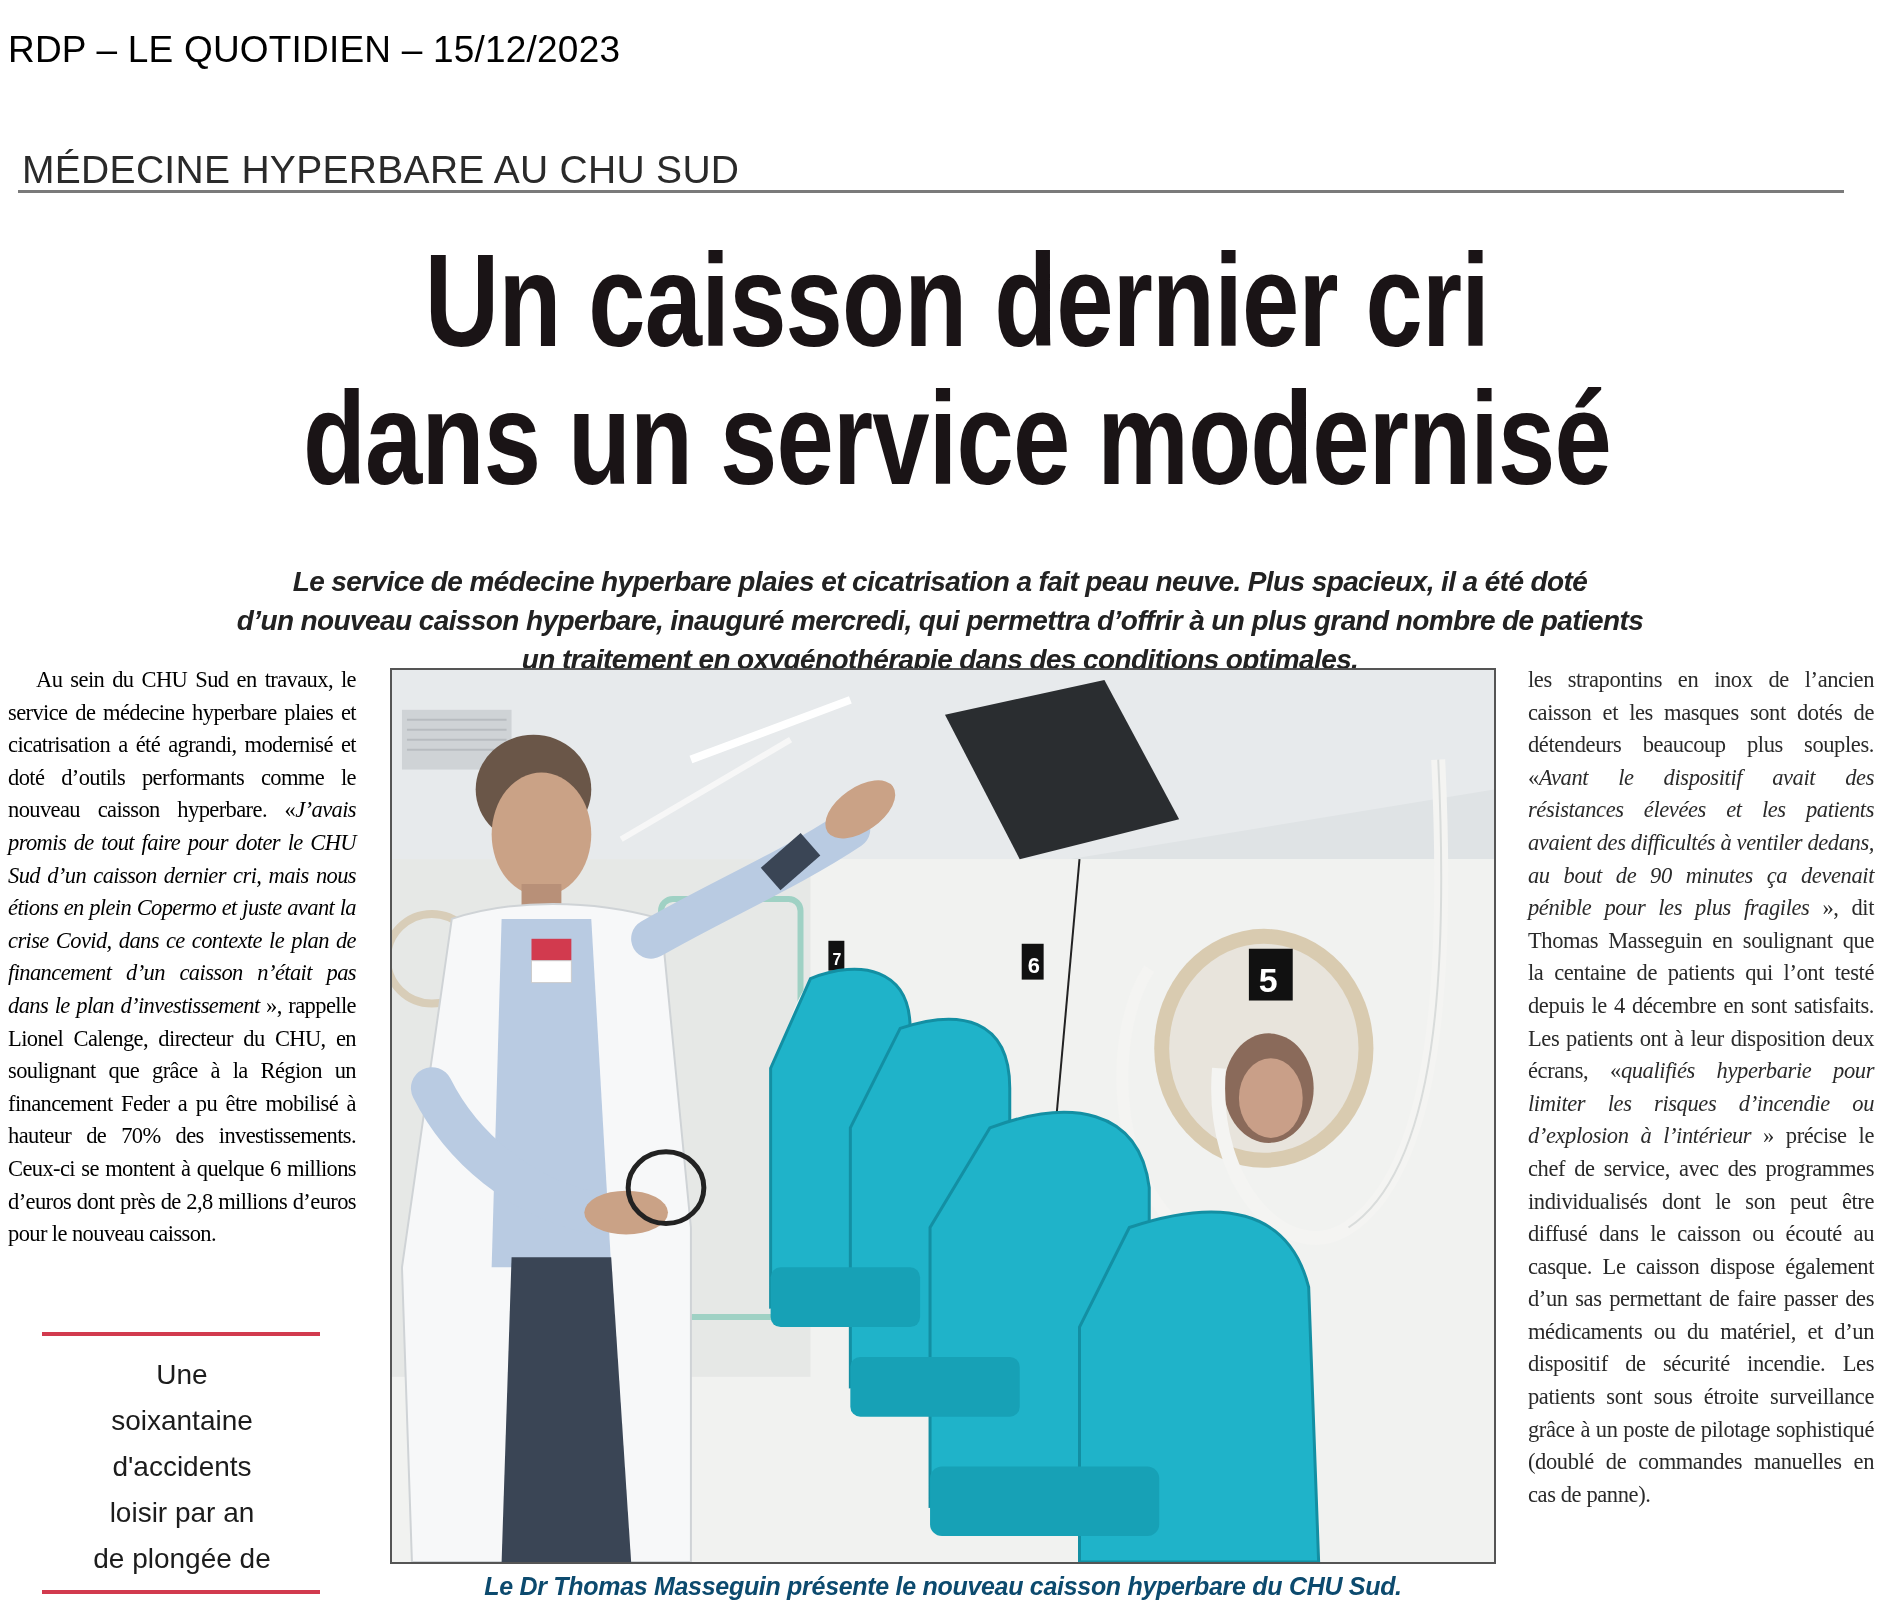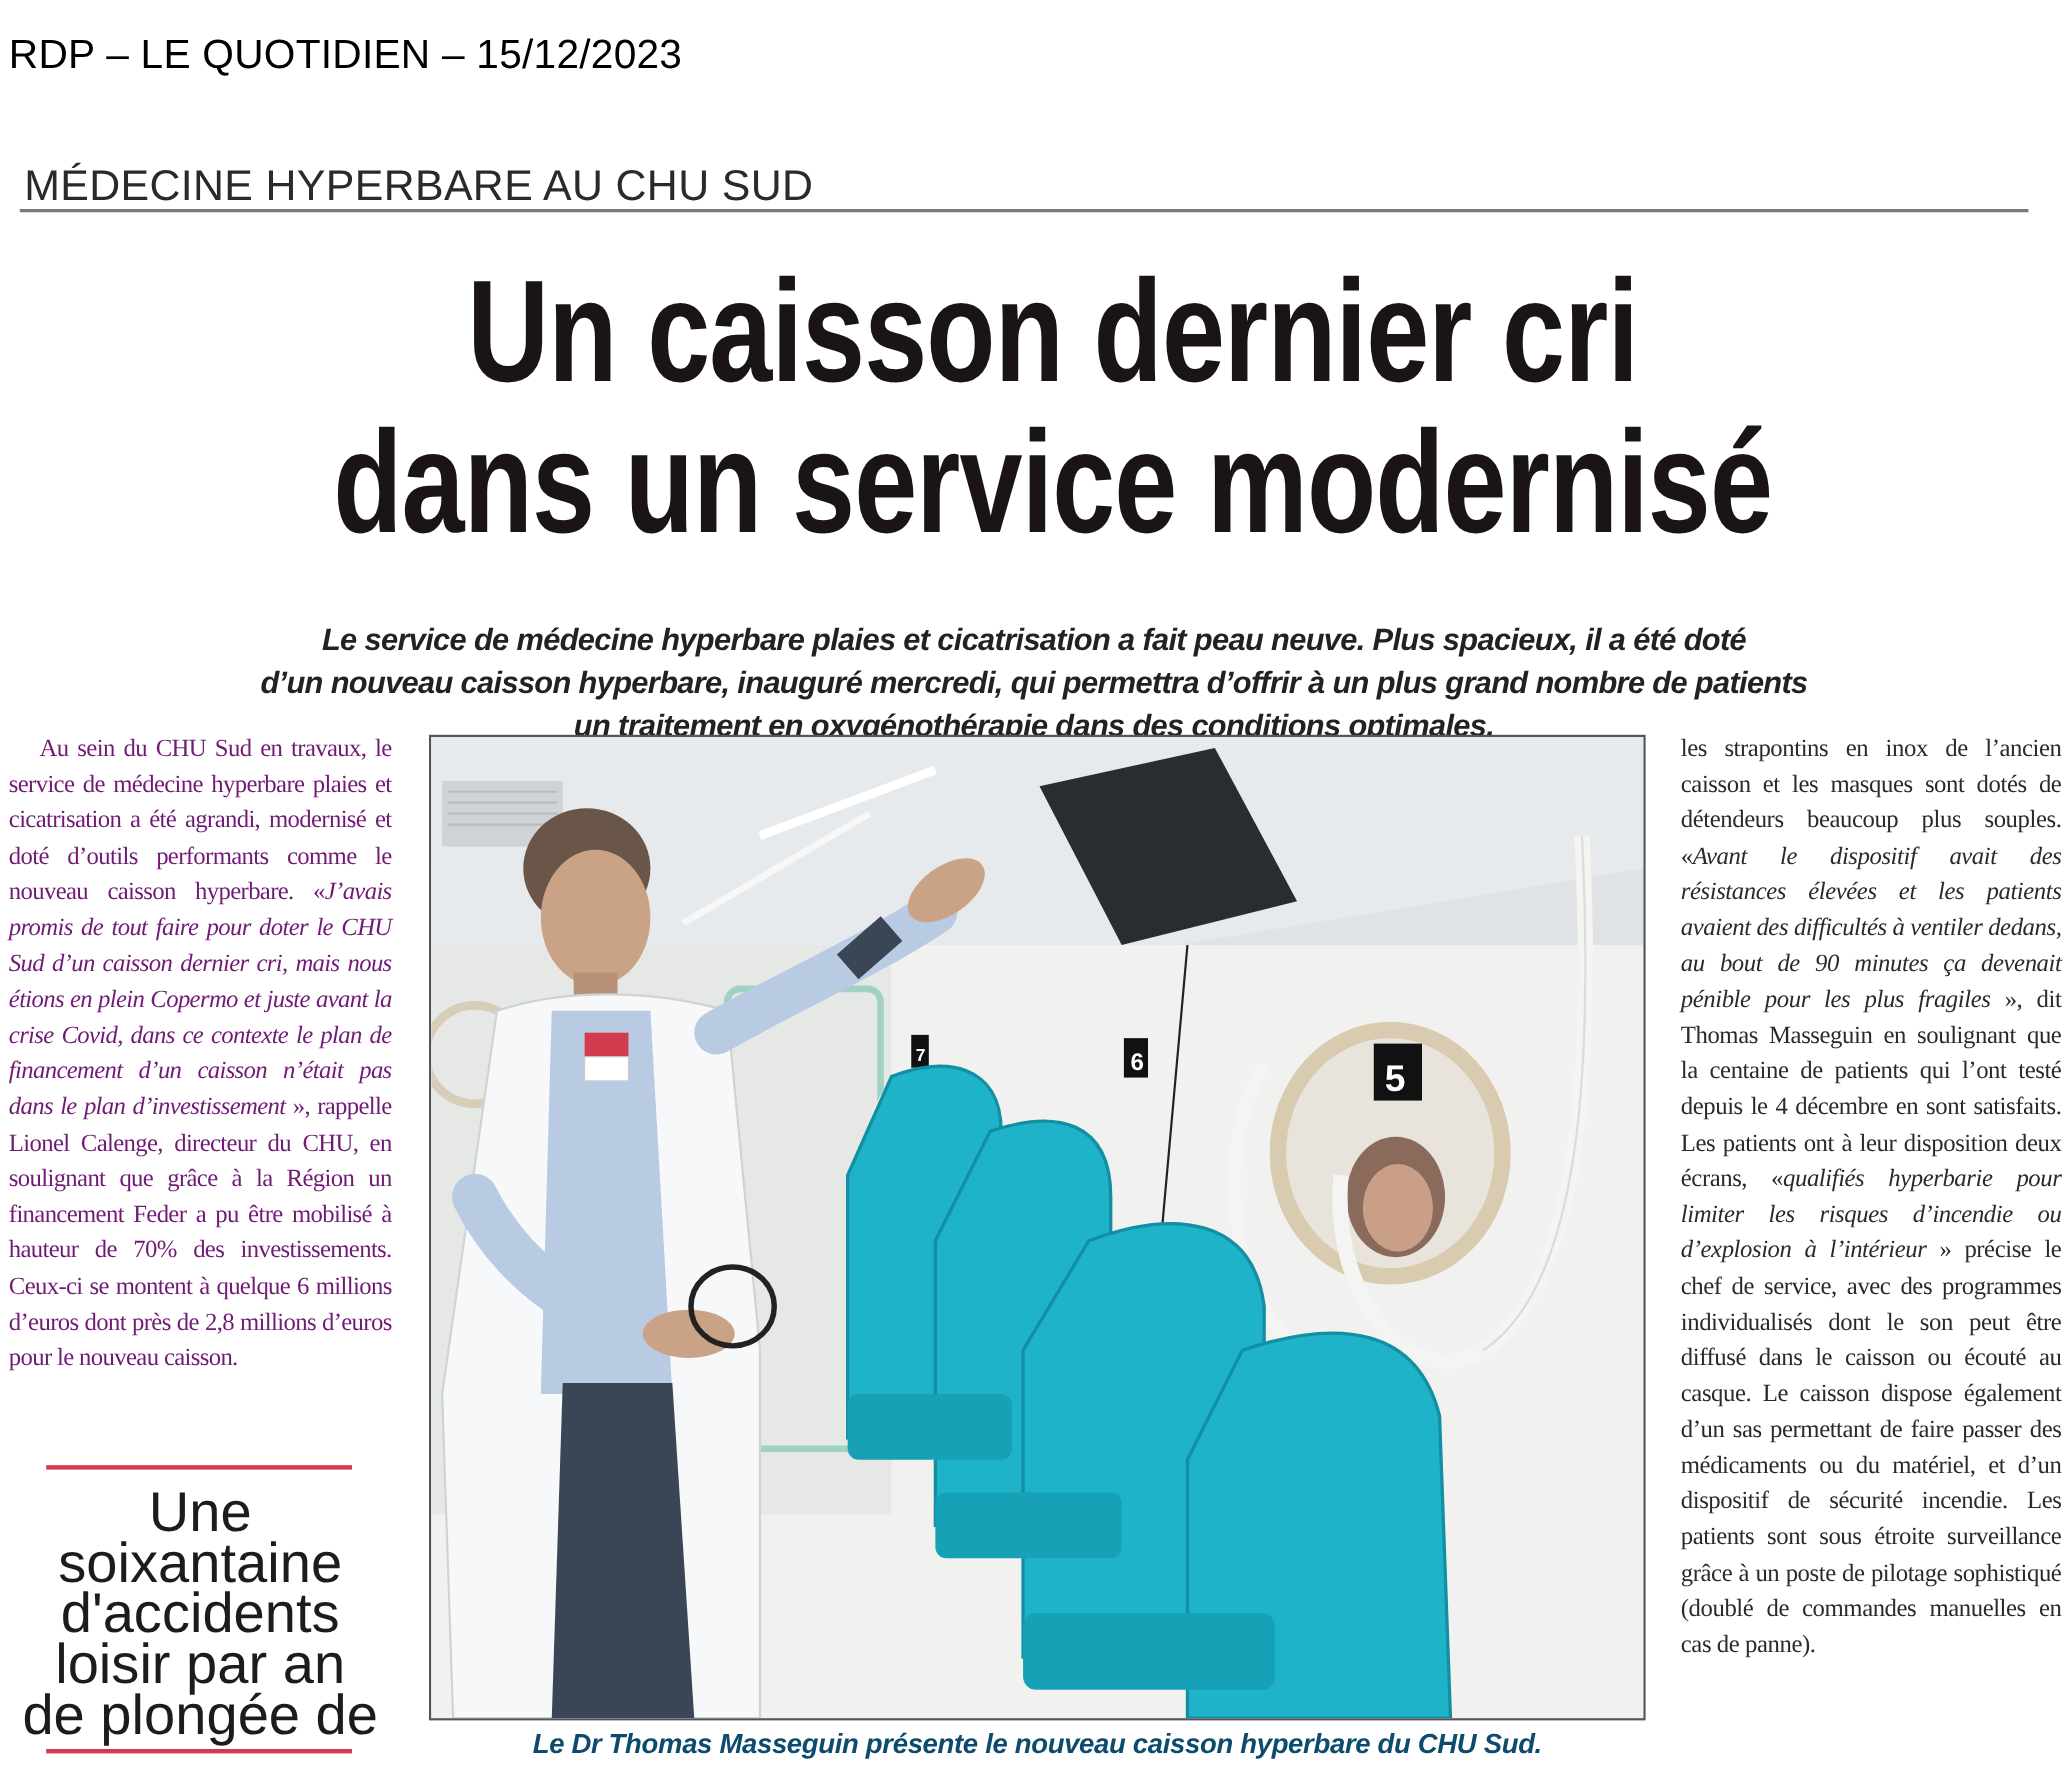--- a/index.html
+++ b/index.html
@@ -43,42 +43,42 @@
       text-align: center;
       font-family: "Liberation Sans", sans-serif;
       font-weight: 700; font-style: italic;
       font-size: 28px; line-height: 39px; color: #222;
       letter-spacing: -0.6px;
       margin-top: 34px;
     }
 
     .col-left {
       position: absolute; left: 8px; top: 664px; width: 348px;
-      font-size: 22.5px; line-height: 32.6px; color: #701a75;
+      font-size: 22.5px; line-height: 32.6px; color: #000000;
       text-align: justify;
       letter-spacing: -0.6px;
     }
     .col-left p { text-indent: 28px; }
     .col-right {
       position: absolute; left: 1528px; top: 664px; width: 346px;
       font-size: 22.5px; line-height: 32.6px; color: #2a2a2a;
       text-align: justify;
       letter-spacing: -0.4px;
     }
     em { }
 
     .red-rule {
       position: absolute; left: 42px; width: 278px; height: 4px;
       background: #d23a4e;
     }
     .pullquote {
       position: absolute; left: 10px; top: 1352px; width: 344px;
       text-align: center;
       font-family: "Liberation Sans", sans-serif;
-      font-size: 51px; line-height: 46px; color: #1c1c1c;
+      font-size: 28px; line-height: 46px; color: #1c1c1c;
     }
 
     .photo {
       position: absolute; left: 390px; top: 668px; width: 1106px; height: 896px;
       border: 2px solid #555;
       overflow: hidden;
       background: linear-gradient(180deg, #e9ecee 0%, #f2f3f2 40%, #eef0ef 100%);
     }
     .photo svg { display: block; width: 100%; height: 100%; }
 

